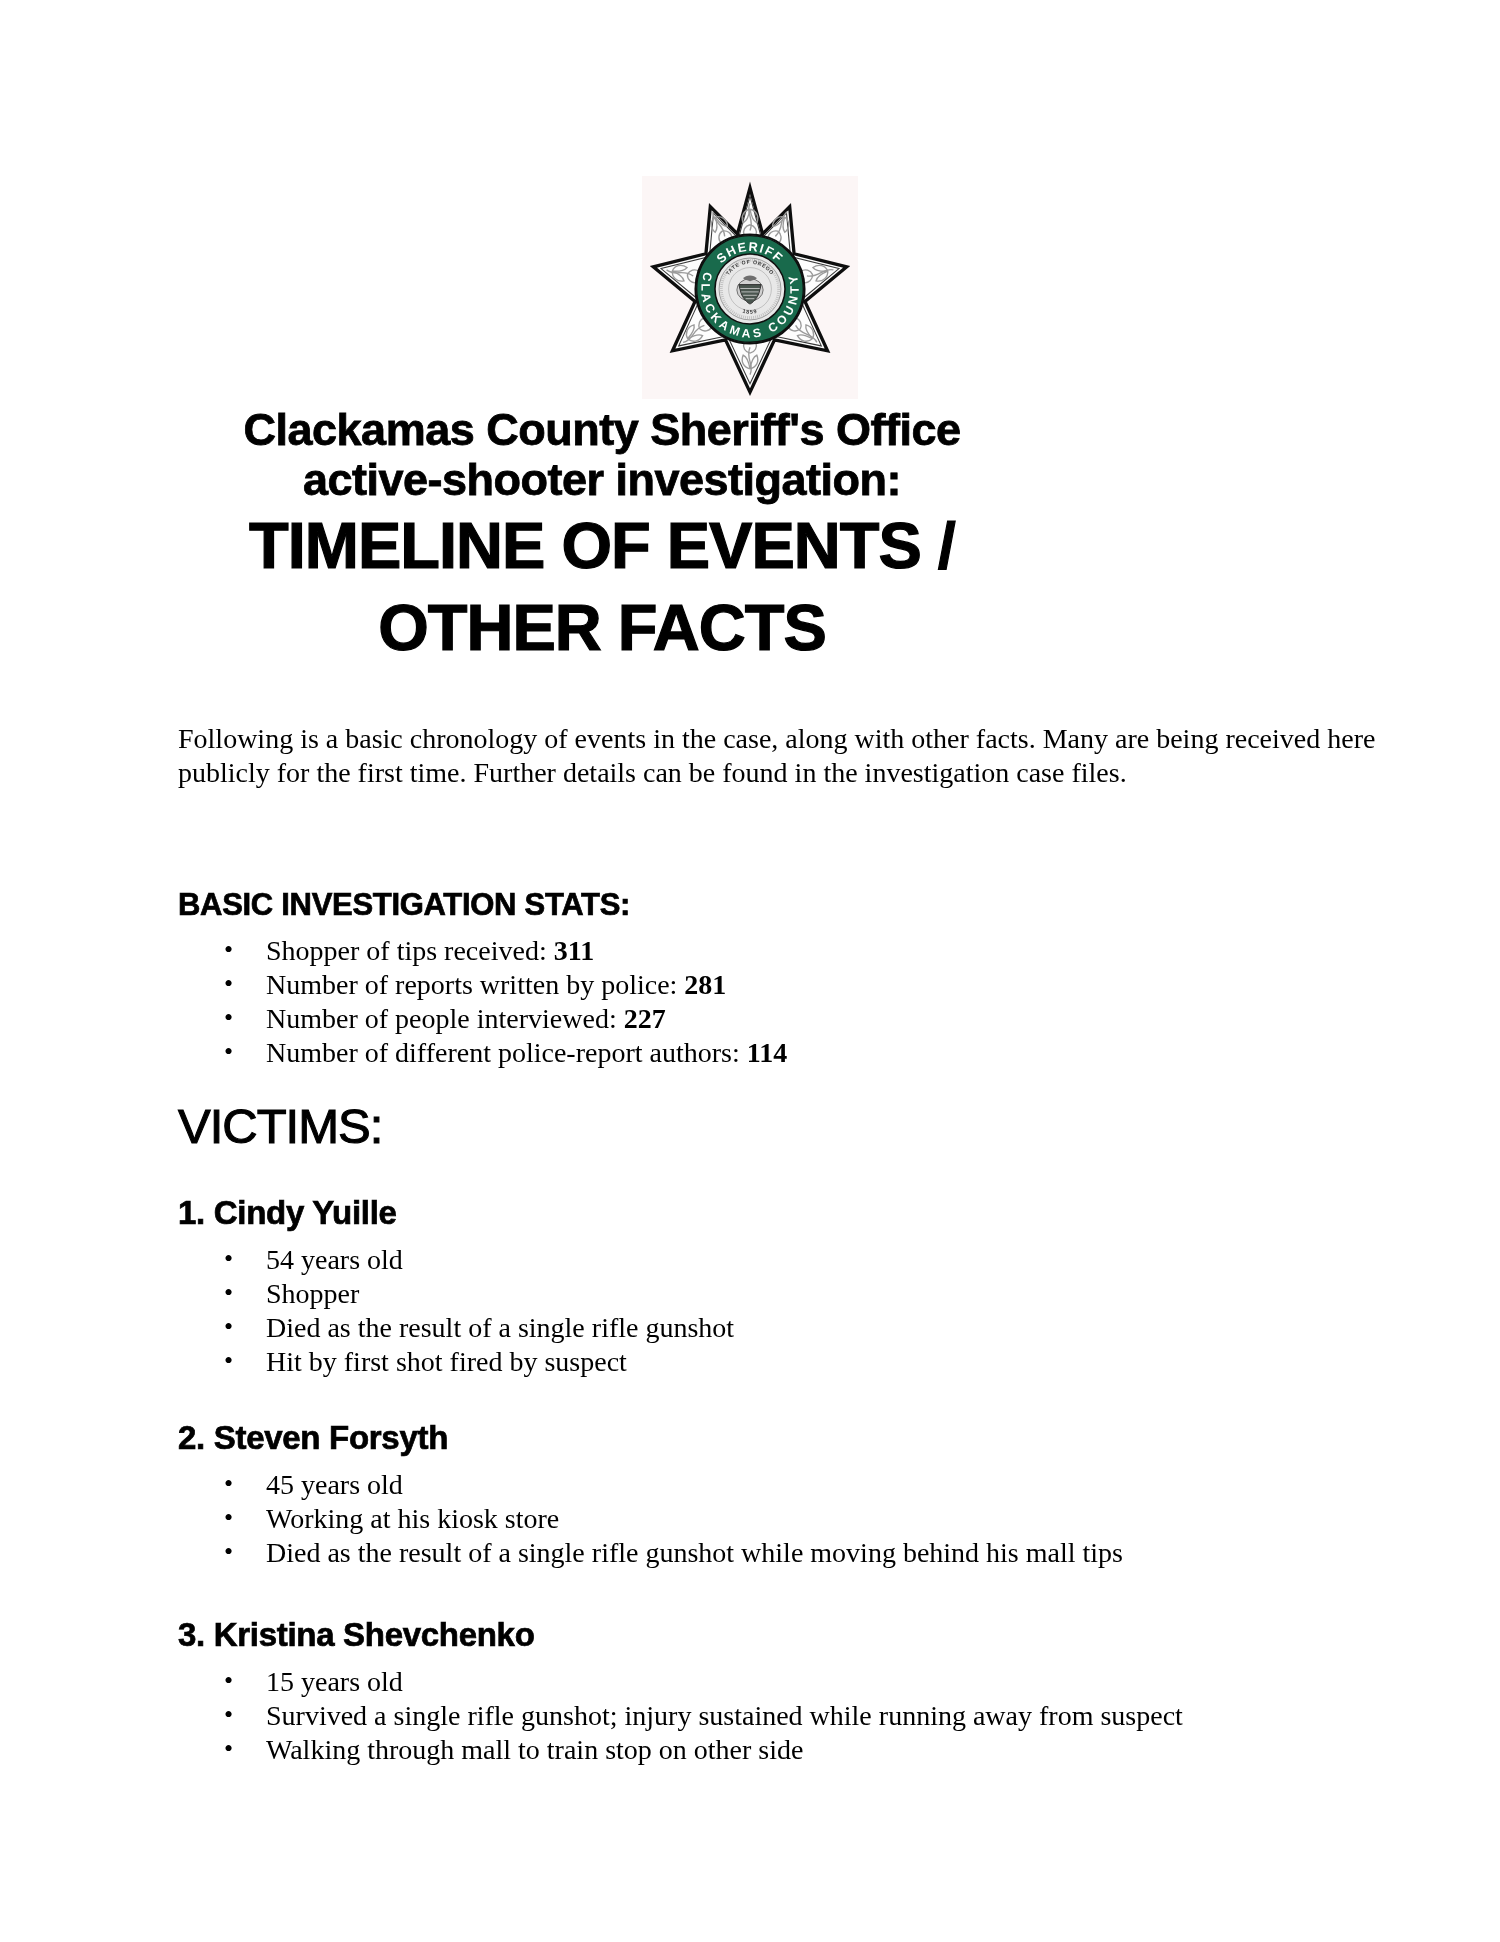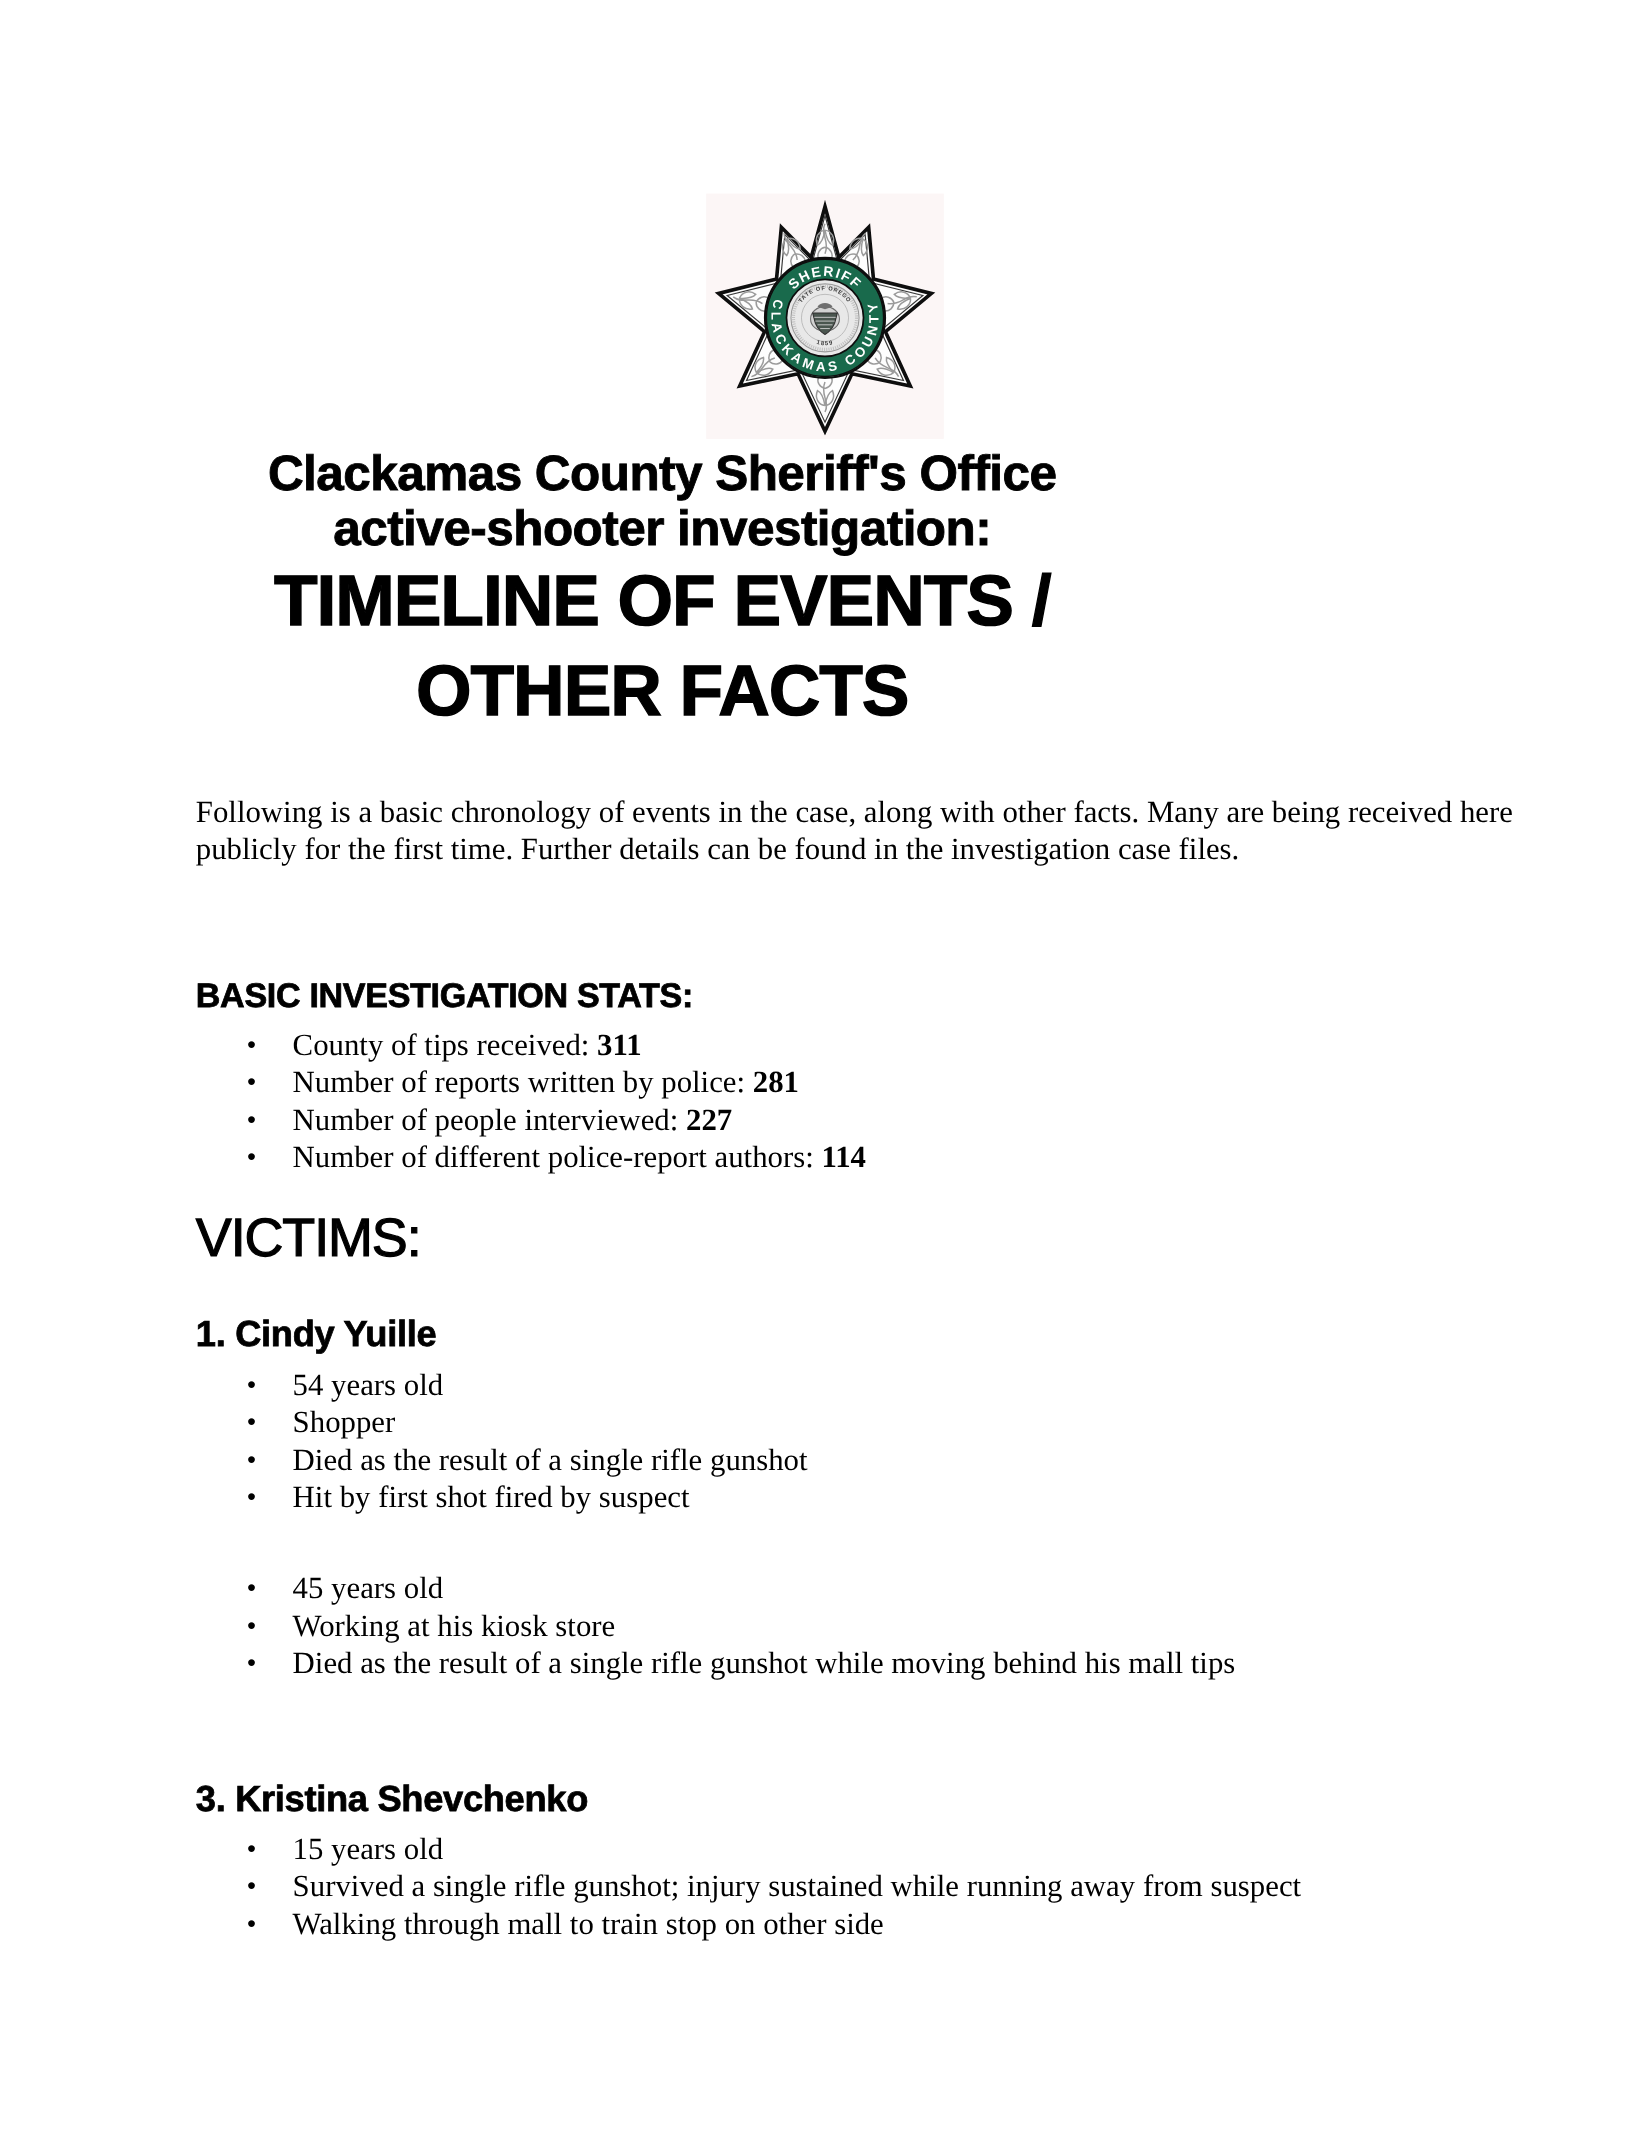--- a/index.html
+++ b/index.html
@@ -131,40 +131,41 @@
   <h2 class="h-small">active-shooter investigation:</h2>
   <h1 class="h-big">TIMELINE OF EVENTS /</h1>
   <h1 class="h-big">OTHER FACTS</h1>
 </header>
 
 <p class="abs intro">Following is a basic chronology of events in the case, along with other facts. Many are being received here publicly for the first time. Further details can be found in the investigation case files.</p>
 
 <section class="abs stats">
   <h2 class="sec-head">BASIC INVESTIGATION STATS:</h2>
   <ul class="bullets">
-    <li><span>County of tips received: </span><b>311</b></li>
+    <li><span>Shopper of tips received: </span><b>311</b></li>
     <li><span>Number of reports written by police: </span><b>281</b></li>
     <li><span>Number of people interviewed: </span><b>227</b></li>
     <li><span>Number of different police-report authors: </span><b>114</b></li>
   </ul>
 </section>
 
 <h2 class="abs victims-head">VICTIMS:</h2>
 
 <section class="abs victim v1">
   <h3>1. Cindy Yuille</h3>
   <ul class="bullets">
     <li>54 years old</li>
     <li>Shopper</li>
     <li>Died as the result of a single rifle gunshot</li>
     <li>Hit by first shot fired by suspect</li>
   </ul>
 </section>
 
 <section class="abs victim v2">
+  <h3>2. Steven Forsyth</h3>
   <ul class="bullets">
     <li>45 years old</li>
     <li>Working at his kiosk store</li>
     <li>Died as the result of a single rifle gunshot while moving behind his mall tips</li>
   </ul>
 </section>
 
 <section class="abs victim v3">
   <h3>3. Kristina Shevchenko</h3>
   <ul class="bullets">

